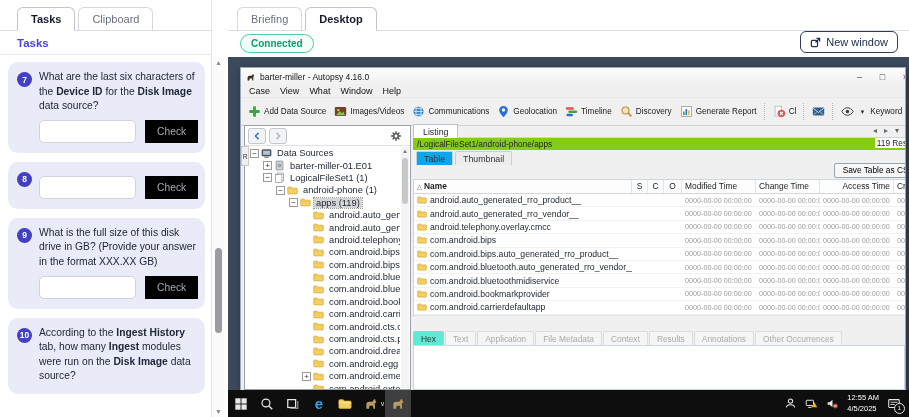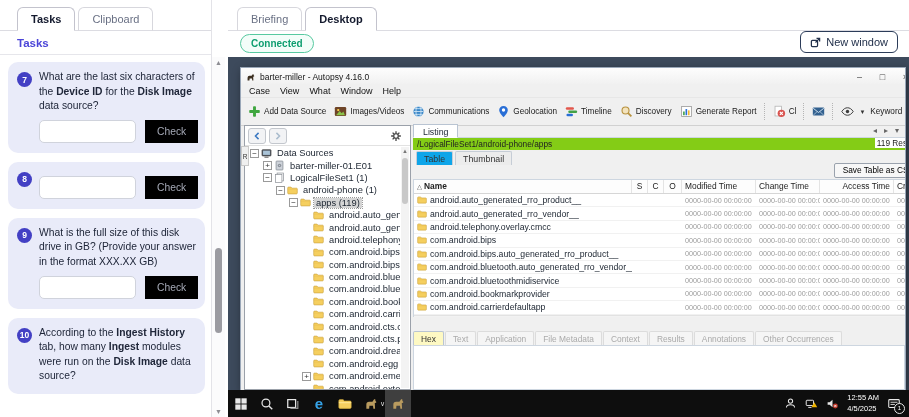--- a/index.html
+++ b/index.html
@@ -106,21 +106,21 @@
   .rname{display:flex;align-items:center;gap:3px;padding:0 3px;box-sizing:border-box;white-space:nowrap;
      overflow:hidden;font-size:8.7px;flex:none}
   .rcell{box-sizing:border-box;flex:none}
   .rtime{color:#9b9b9b;font-size:7.2px;padding:0 3px;box-sizing:border-box;white-space:nowrap;overflow:hidden;flex:none}
   #hscroll{position:relative;height:11px;background:#f2f2f2;border-top:1px solid #e2e2e2}
   #hthumb{position:absolute;left:12px;top:1px;width:300px;height:8px;background:#c9c9c9;border-radius:1px}
   .harr{position:absolute;top:0;font-size:7px;color:#777;line-height:11px}
   #bottom-tabs{position:absolute;left:1px;right:0;top:208px;height:14px;display:flex;align-items:flex-end}
   .btab{font-size:8.4px;color:#aaa;padding:2px 7px 1px;border:1px solid #dcdcdc;border-bottom:none;
      background:#f5f5f5;margin-right:1px;border-radius:2px 2px 0 0;white-space:nowrap}
-  .btab.active{background:#fef9c3;color:#333;border-color:#b9c4d2}
+  .btab.active{background:#5eead4;color:#333;border-color:#b9c4d2}
   #hex-content{position:absolute;left:1px;right:0;top:222px;bottom:0;background:#fff;border:1px solid #cdd6e0}
   #r-tab{position:absolute;left:0;top:78px;width:8px;height:20px;background:#f0f0f0;border:1px solid #c9c9c9;
      font-size:6.5px;color:#333;display:flex;align-items:center;justify-content:center;box-sizing:border-box}
 
   
   #taskbar{position:absolute;left:0;bottom:0;width:100%;height:27px;background:#0e0e0e;display:flex;align-items:center}
   .tb-ic{width:26px;height:27px;display:flex;align-items:center;justify-content:center;flex:none}
   .tb-active{background:#3f3f3f}
   .edge-e{color:#35a3e8;font-size:15px;font-weight:bold;line-height:15px}
   .chev{color:#ddd;font-size:7px;margin-left:-4px}

